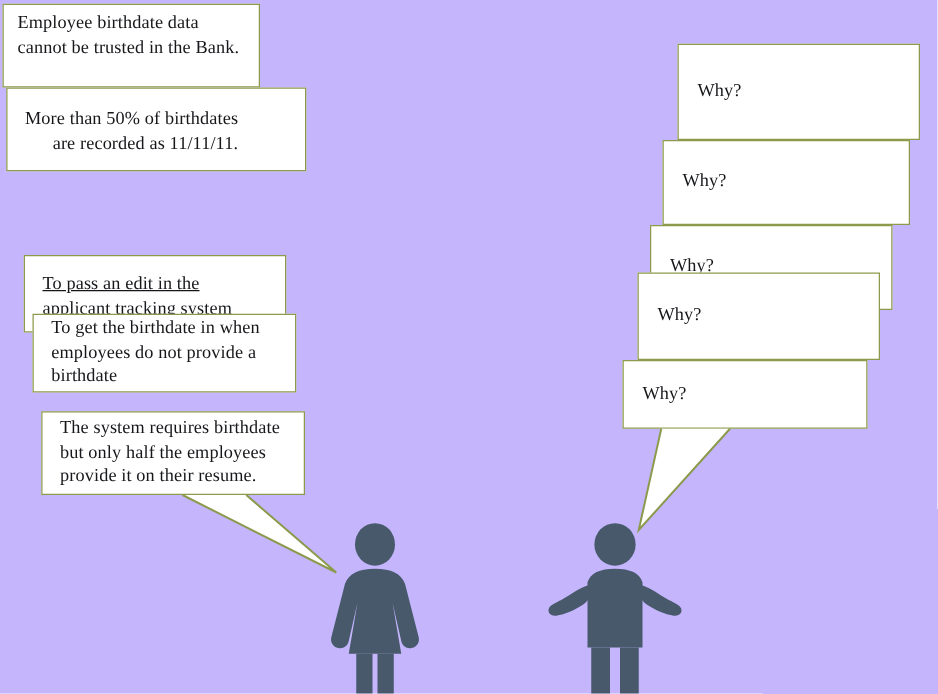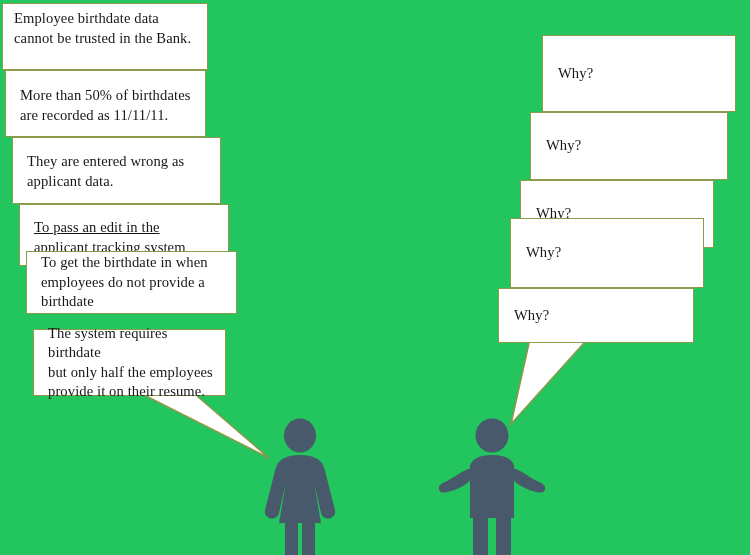--- a/index.html
+++ b/index.html
@@ -9,21 +9,21 @@
     background: #ffffff;
   }
   body {
     font-family: "Liberation Serif", "DejaVu Serif", serif;
     -webkit-font-smoothing: antialiased;
   }
   #canvas {
     position: relative;
     width: 750px;
     height: 555px;
-    background: #22c55e;
+    background: #c4b5fd;
     overflow: hidden;
   }
   .bubble {
     position: absolute;
     box-sizing: border-box;
     background: #ffffff;
     border: 1.6px solid #8B9A4B;
     display: flex;
     align-items: center;
   }
@@ -53,42 +53,38 @@
 </head>
 <body>
 
 <div id="canvas">
 
   <div class="bubble" style="left:2px; top:3px; width:206px; height:67px; padding-left:11px;">
     <span class="bubble-text" style="margin-top:-16px;">Employee birthdate data
 cannot be trusted in the Bank.</span>
   </div>
 
-  <div class="bubble" style="left:5px; top:70px; width:201px; height:67px; padding-left:14px;">
+  <div class="bubble" style="left:5px; top:70px; width:240px; height:67px; padding-left:14px;text-align:right;">
     <span class="bubble-text" style="margin-top:4px;">More than 50% of birthdates
 are recorded as 11/11/11.</span>
   </div>
 
-  <div class="bubble" style="left:12px; top:137px; width:209px; height:67px; padding-left:14px;">
-    <span class="bubble-text" style="margin-top:2px;">They are entered wrong as
-applicant data.</span>
-  </div>
 
   <div class="bubble" style="left:19px; top:204px; width:210px; height:62px; padding-left:14px;">
     <span class="bubble-text" style="margin-top:5px;text-decoration:underline;">To pass an edit in the
 applicant tracking system</span>
   </div>
 
   <div class="bubble" style="left:26px; top:251px; width:211px; height:63px; padding-left:14px;">
     <span class="bubble-text" style="margin-top:0px;">To get the birthdate in when
 employees do not provide a
 birthdate</span>
   </div>
 
-  <div class="bubble" style="left:33px; top:329px; width:193px; height:67px; padding-left:14px;">
+  <div class="bubble" style="left:33px; top:329px; width:211px; height:67px; padding-left:14px;">
     <span class="bubble-text" style="margin-top:0px;">The system requires birthdate
 but only half the employees
 provide it on their resume.</span>
   </div>
 
   <div class="bubble" style="left:542px; top:35px; width:194px; height:77px; padding-left:15px;">
     <span class="bubble-text">Why?</span>
   </div>
 
   <div class="bubble" style="left:530px; top:112px; width:198px; height:68px; padding-left:15px;">

